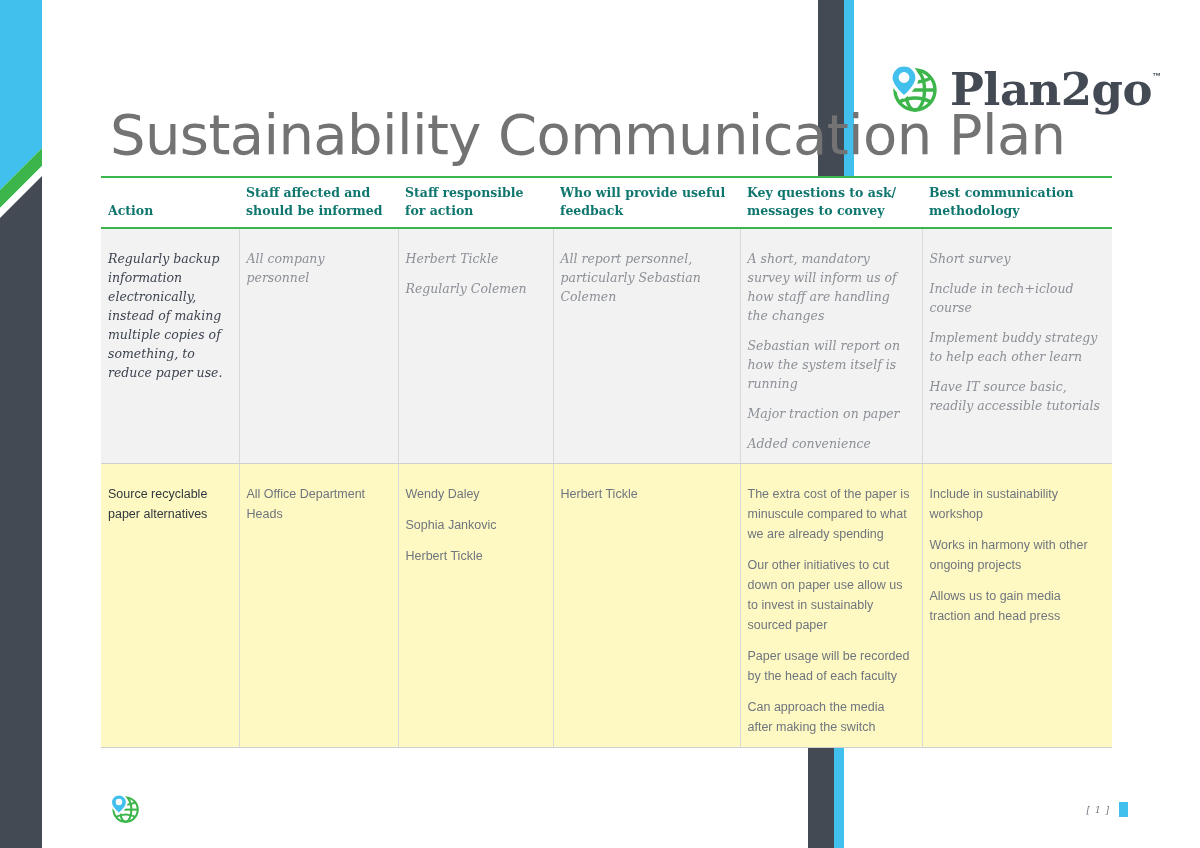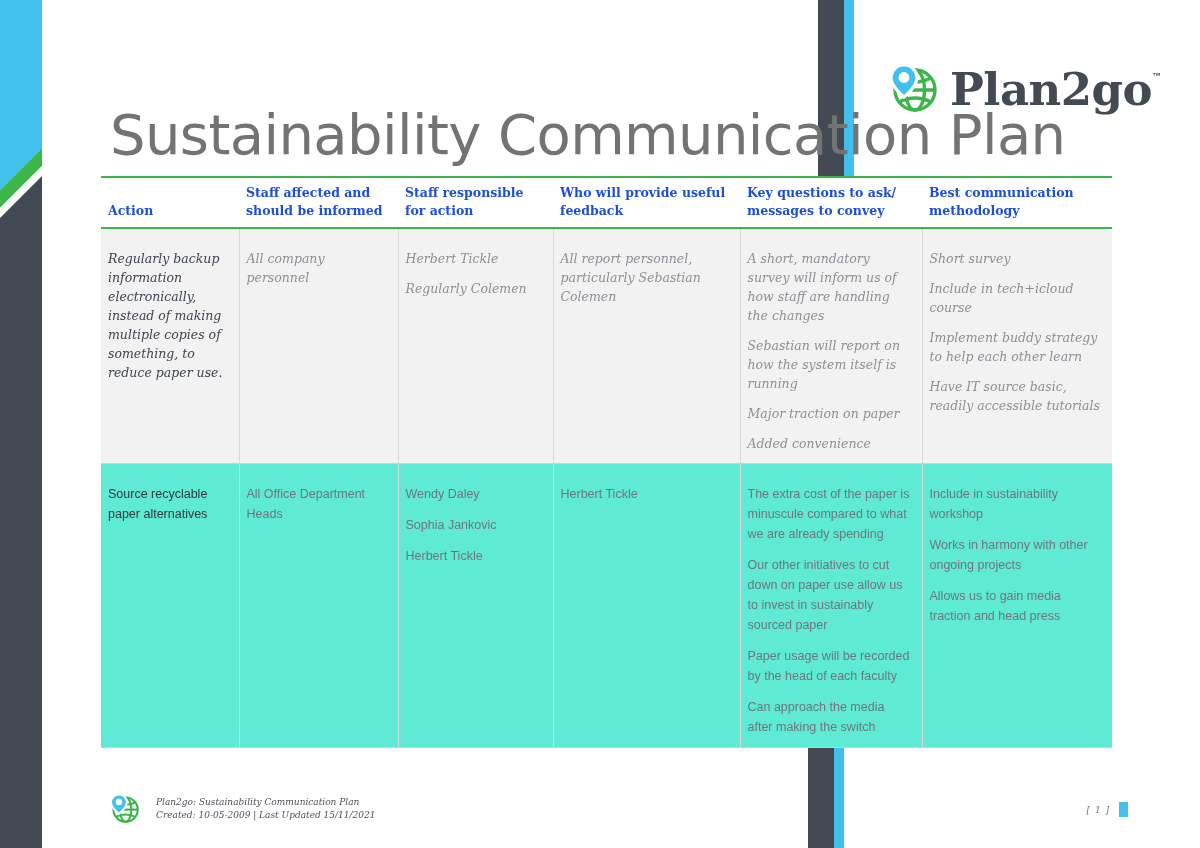--- a/index.html
+++ b/index.html
@@ -98,21 +98,21 @@
   #plan-table col.c2 { width: 155px; }
   #plan-table col.c3 { width: 187px; }
   #plan-table col.c4 { width: 182px; }
   #plan-table col.c5 { width: 190px; }
 
   #plan-table thead th {
     font-family: "DejaVu Serif", serif;
     font-weight: bold;
     font-size: 12.5px;
     line-height: 1.45;
-    color: #1d4ed8;
+    color: #0f766e;
     text-align: left;
     vertical-align: top;
     padding: 6px 8px 7px 7px;
     border-top: 2.5px solid #3cb54a;
     border-bottom: 2px solid #3cb54a;
   }
   #plan-table thead th.bottom-align {
     vertical-align: bottom;
   }
 
@@ -137,21 +137,21 @@
     font-size: 12.5px;
     line-height: 1.52;
     color: #8b8f96;
   }
   tr.row-italic td.lead {
     color: #3d4450;
   }
 
   
   tr.row-plain td {
-    background: #5eead4;
+    background: #fef9c3;
     font-family: "Liberation Sans", sans-serif;
     font-size: 12.5px;
     line-height: 1.6;
     color: #6f757e;
   }
   tr.row-plain td.lead {
     color: #31383f;
   }
 
   .cell p {
@@ -345,22 +345,18 @@
         <circle cx="29" cy="29" r="20"></circle>
         <ellipse cx="29" cy="29" rx="9.5" ry="20"></ellipse>
         <line x1="9" y1="29" x2="49" y2="29"></line>
         <path d="M13 17 Q29 25 45 17"></path>
         <path d="M13 41 Q29 33 45 41"></path>
       </g>
       <path d="M18 4 C10.8 4 5 9.8 5 17 C5 25.5 18 36 18 36 C18 36 31 25.5 31 17 C31 9.8 25.2 4 18 4 Z" fill="#41c0ee" stroke="#ffffff" stroke-width="3.2"></path>
       <circle cx="18" cy="16.5" r="5.4" fill="#ffffff"></circle>
     </svg>
   </span>
-  <span class="lines">
-    <div>Plan2go: Sustainability Communication Plan</div>
-    <div>Created: 10-05-2009 | Last Updated 15/11/2021</div>
-  </span>
 </div>
 
 <div id="page-number">
   <span class="num">[ 1 ]</span>
   <span class="tick"></span>
 </div>
 
 </body></html>

